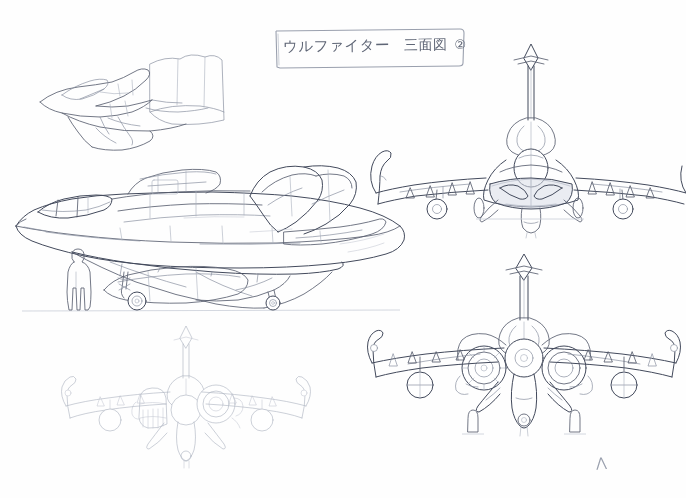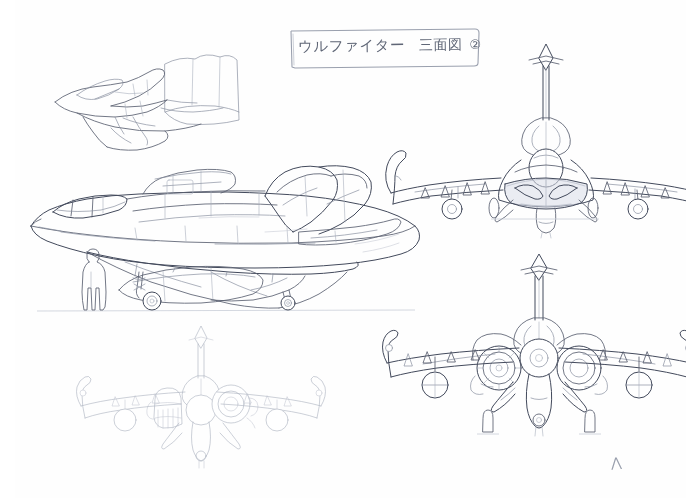--- a/index.html
+++ b/index.html
@@ -11,21 +11,20 @@
     width: 686px;
     height: 498px;
     position: relative;
     overflow: hidden;
     font-family: "DejaVu Sans", sans-serif;
   }
   #sheet {
     position: absolute;
     inset: 0;
     background: #fefefe;
-    margin-left: 15px;
   }
   svg.layer {
     position: absolute;
     top: 0;
     left: 0;
     width: 686px;
     height: 498px;
     overflow: visible;
   }
   .ink      { fill: none; stroke: #5a6070; stroke-width: 0.85; stroke-linecap: round; stroke-linejoin: round; }

